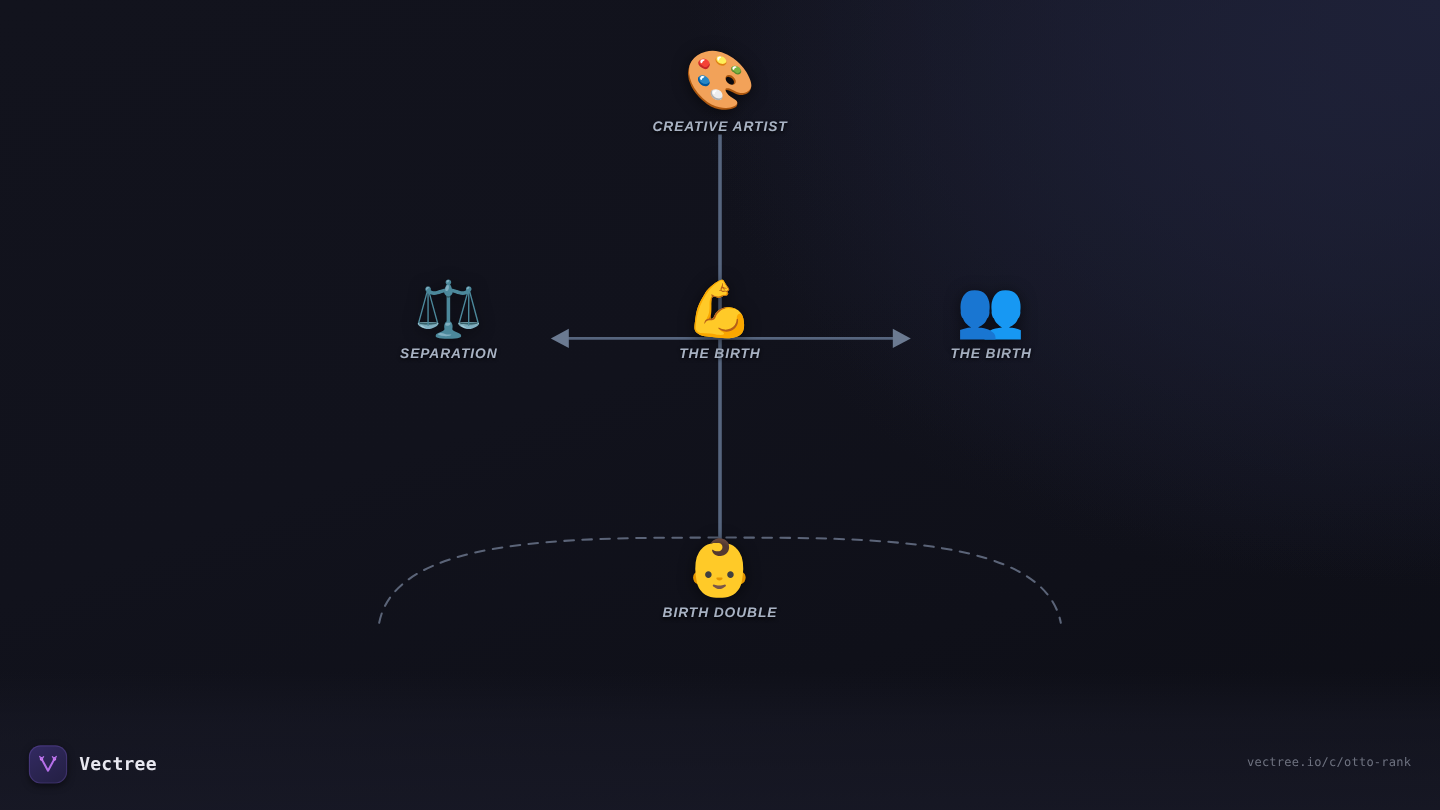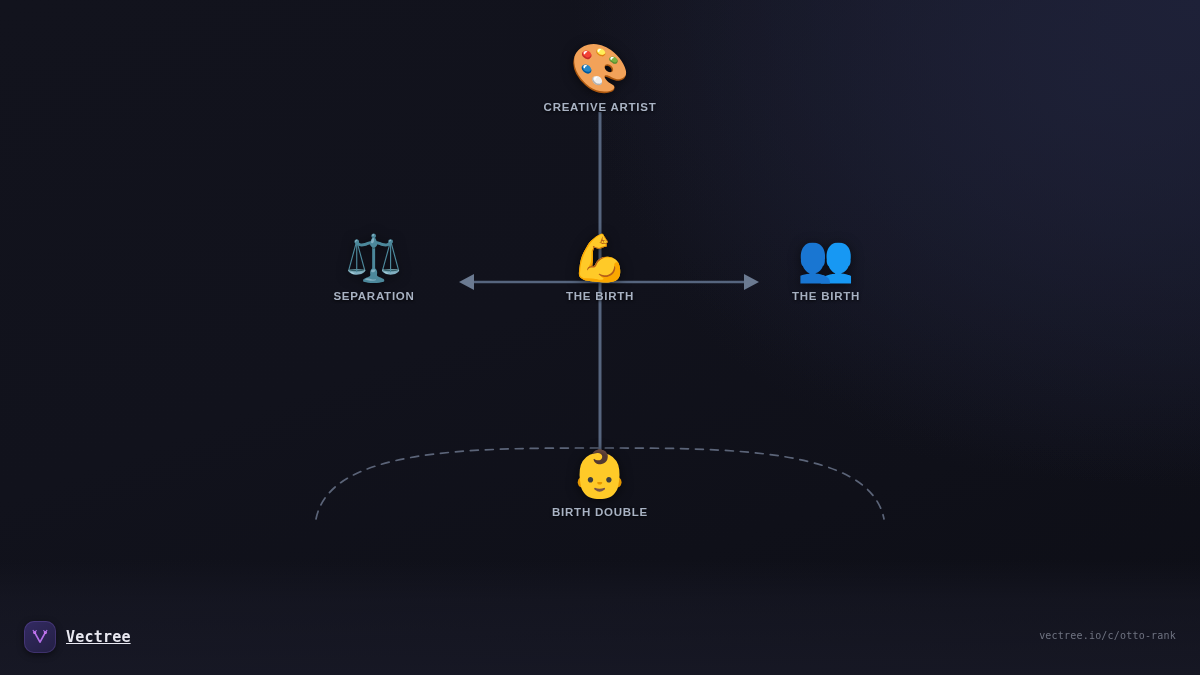--- a/index.html
+++ b/index.html
@@ -55,20 +55,21 @@
   }
   .node-label {
     margin-top: 9px;
     font-family: "Liberation Sans", sans-serif;
     font-size: 11.5px;
     font-weight: bold;
     letter-spacing: 0.75px;
     color: #a9b3c4;
     white-space: nowrap;
     text-shadow: 0 1px 3px rgba(0,0,0,0.8);
+    font-style: italic;
   }
 
   .node-center .node-icon { font-size: 46px; }
   .node-top    .node-icon { font-size: 48px; }
   .node-left   .node-icon { font-size: 46px; }
   .node-right  .node-icon { font-size: 46px; }
   .node-bottom .node-icon { font-size: 46px; }
 
   
   .node-top    { left: 600px; top:  78px; }
@@ -107,21 +108,20 @@
     display: flex;
     align-items: center;
     justify-content: center;
   }
   .brand-name {
     font-family: "DejaVu Sans Mono", "Liberation Mono", monospace;
     font-size: 15px;
     font-weight: bold;
     color: #e8e8f0;
     letter-spacing: 0.2px;
-    text-decoration: underline;
   }
   .page-title {
     margin-top: 9px;
     font-family: "DejaVu Sans Mono", "Liberation Mono", monospace;
     font-size: 31px;
     font-weight: bold;
     color: #fdfdfd;
     letter-spacing: 0.5px;
     line-height: 1;
   }

